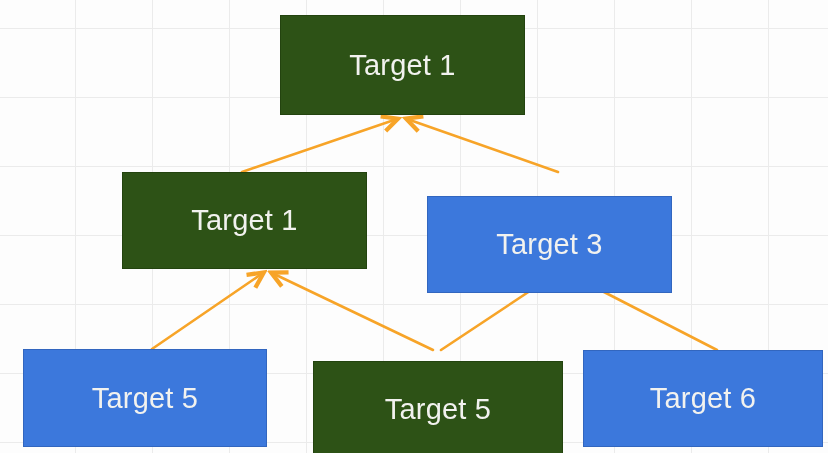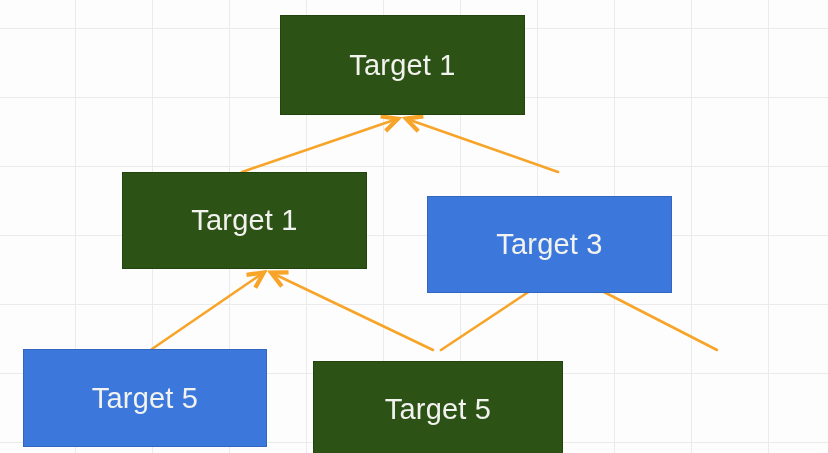--- a/index.html
+++ b/index.html
@@ -91,14 +91,17 @@
   </div>
 
   <div class="node node-blue" id="node-target4">
     <span>Target 5</span>
   </div>
 
   <div class="node node-green" id="node-target5">
     <span>Target 5</span>
   </div>
 
+  <div class="node node-blue" id="node-target6">
+    <span>Target 6</span>
+  </div>
 
 </div>
 
 </body></html>

